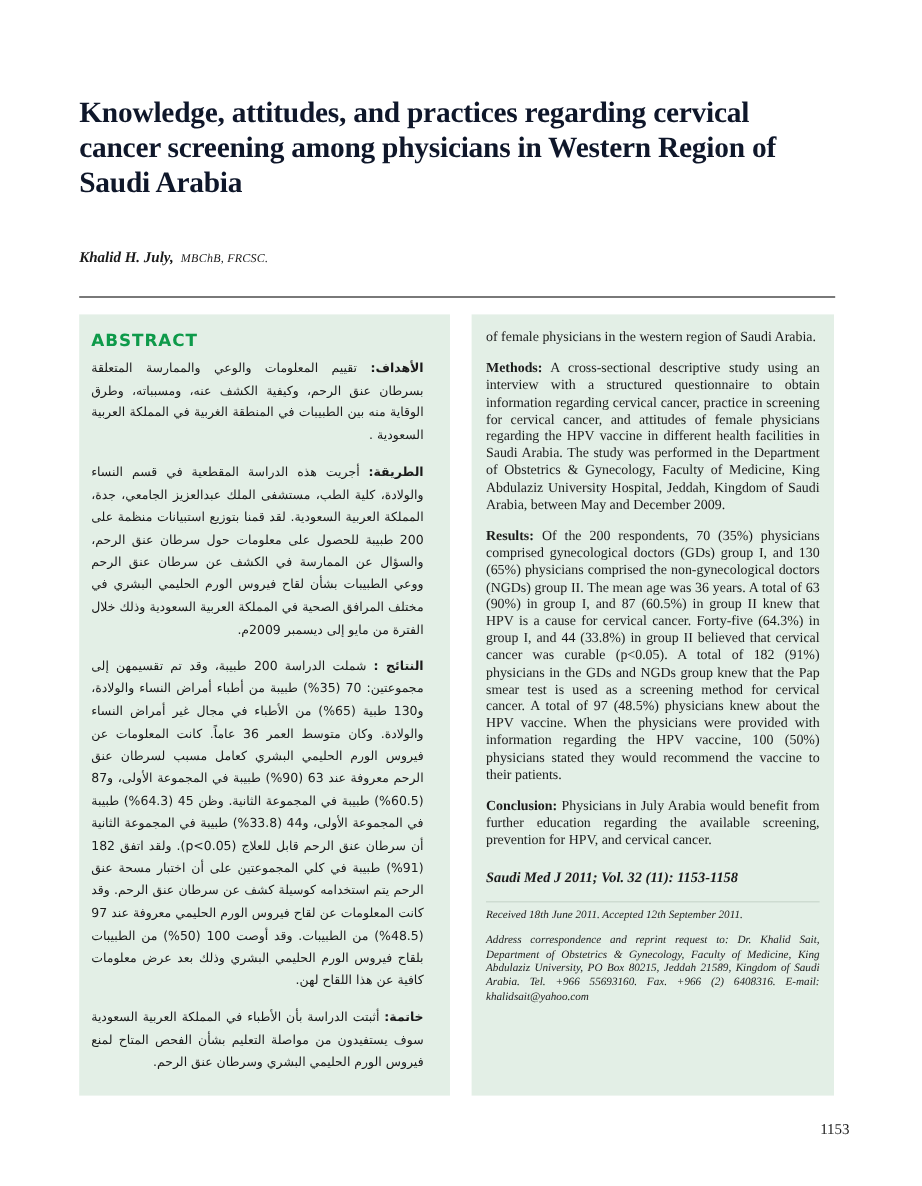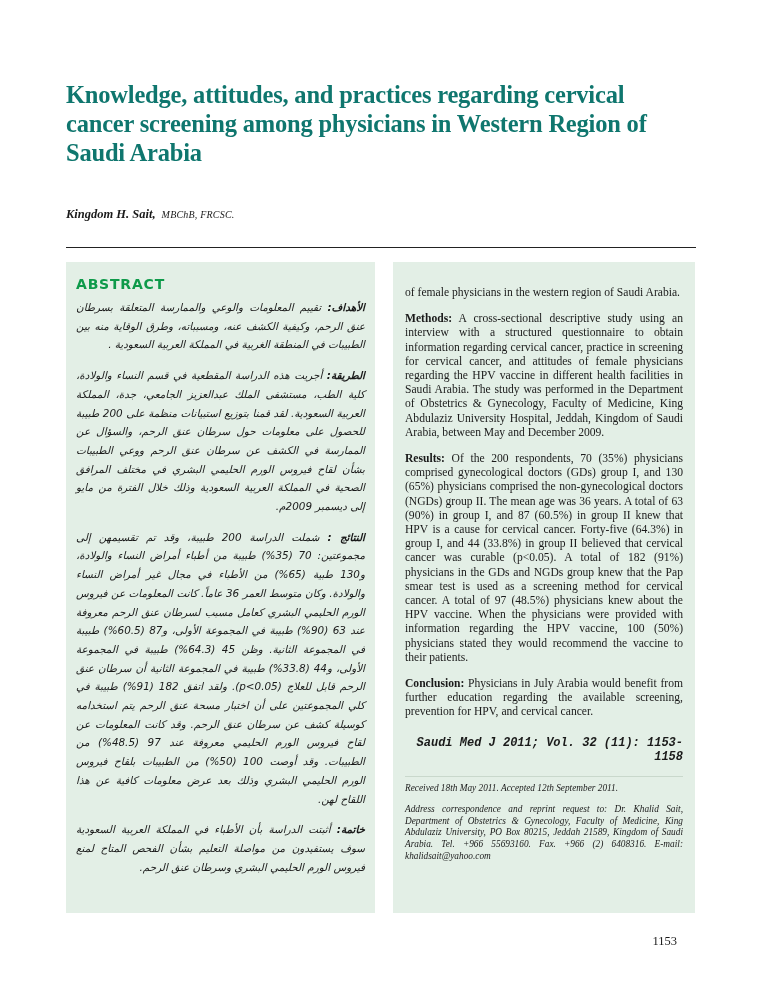--- a/index.html
+++ b/index.html
@@ -1,49 +1,49 @@
 <!DOCTYPE html>
 <html><head>
 <meta charset="utf-8">
 <style>
   html, body { margin: 0; padding: 0; background: #ffffff; }
   body { width: 768px; height: 988px; position: relative; overflow: hidden;
          font-family: "Liberation Serif", "DejaVu Serif", serif; color: #1a1a1a; }
   .title { position: absolute; left: 66px; top: 80px; width: 630px;
-           font-size: 24.5px; line-height: 29px; font-weight: bold; color: #0f766e; letter-spacing: -0.2px; }
+           font-size: 24.5px; line-height: 29px; font-weight: bold; color: #0f172a; letter-spacing: -0.2px; }
   .byline { position: absolute; left: 66px; top: 207px; font-size: 12.5px; font-style: italic; font-weight: bold; }
   .byline .deg { font-size: 10px; font-weight: normal; margin-left: 6px; letter-spacing: 0.2px; }
   .rule { position: absolute; left: 66px; top: 247px; width: 630px; height: 0; border-top: 1.5px solid #222; }
 
   .box { position: absolute; top: 262px; height: 651px; background: #e3efe6; box-sizing: border-box; }
   .box.left { left: 66px; width: 309px; padding: 14px 10px 0 10px; }
-  .box.right { left: 393px; width: 302px; padding: 24px 12px 0 12px; }
+  .box.right { left: 393px; width: 302px; padding: 12px 12px 0 12px; }
 
   .abs-head { font-family: "DejaVu Sans", sans-serif; font-weight: bold; color: #0e9a4a;
               font-size: 14px; letter-spacing: 0.8px; margin: 0 0 6px 0; }
 
   .ar { direction: rtl; text-align: justify; font-family: "DejaVu Sans", sans-serif;
-        font-size: 10.4px; line-height: 18.7px; margin: 0 0 12px 0; font-style: italic; }
+        font-size: 10.4px; line-height: 18.7px; margin: 0 12px 12px 0; }
   .ar b { font-weight: bold; }
 
   .en { text-align: justify; font-size: 11.6px; line-height: 14.2px; margin: 0 0 12px 0; }
   .en b { font-weight: bold; }
-  .cite { text-align: right; font-style: italic; font-weight: bold; font-size: 12px; margin: 16px 0 12px 0; font-family: Liberation Mono, monospace; }
+  .cite { font-style: italic; font-weight: bold; font-size: 12px; margin: 16px 0 12px 0; }
   .small { font-style: italic; font-size: 9.3px; line-height: 11.6px; text-align: justify; margin: 0 0 10px 0; }
   .small-rule { border-top: 1px solid #c9d8cc; margin: 0 0 6px 0; }
 
-  .pagenum { position: absolute; right: 91px; top: 934px; font-size: 12.5px; }
+  .pagenum { position: absolute; right: 60px; top: 934px; font-size: 12.5px; }
 </style>
 </head>
 <body>
 
 <div class="title">Knowledge, attitudes, and practices regarding cervical cancer screening among physicians in Western Region of Saudi Arabia</div>
 
 <div class="byline">
-  <span>Kingdom H. Sait,</span><span class="deg">MBChB, FRCSC.</span>
+  <span>Khalid H. July,</span><span class="deg">MBChB, FRCSC.</span>
 </div>
 
 <div class="rule"></div>
 
 <div class="box left">
   <div class="abs-head">ABSTRACT</div>
 
   <p class="ar"><b>الأهداف:</b><span> تقييم المعلومات والوعي والممارسة المتعلقة بسرطان عنق الرحم، وكيفية الكشف عنه، ومسبباته، وطرق الوقاية منه بين الطبيبات في المنطقة الغربية في المملكة العربية السعودية .</span></p>
 
   <p class="ar"><b>الطريقة:</b><span> أجريت هذه الدراسة المقطعية في قسم النساء والولادة، كلية الطب، مستشفى الملك عبدالعزيز الجامعي، جدة، المملكة العربية السعودية. لقد قمنا بتوزيع استبيانات منظمة على 200 طبيبة للحصول على معلومات حول سرطان عنق الرحم، والسؤال عن الممارسة في الكشف عن سرطان عنق الرحم ووعي الطبيبات بشأن لقاح فيروس الورم الحليمي البشري في مختلف المرافق الصحية في المملكة العربية السعودية وذلك خلال الفترة من مايو إلى ديسمبر 2009م.</span></p>
@@ -59,17 +59,17 @@
 
   <p class="en"><b>Methods:</b><span> A cross-sectional descriptive study using an interview with a structured questionnaire to obtain information regarding cervical cancer, practice in screening for cervical cancer, and attitudes of female physicians regarding the HPV vaccine in different health facilities in Saudi Arabia. The study was performed in the Department of Obstetrics &amp; Gynecology, Faculty of Medicine, King Abdulaziz University Hospital, Jeddah, Kingdom of Saudi Arabia, between May and December 2009.</span></p>
 
   <p class="en"><b>Results:</b><span> Of the 200 respondents, 70 (35%) physicians comprised gynecological doctors (GDs) group I, and 130 (65%) physicians comprised the non-gynecological doctors (NGDs) group II. The mean age was 36 years. A total of 63 (90%) in group I, and 87 (60.5%) in group II knew that HPV is a cause for cervical cancer. Forty-five (64.3%) in group I, and 44 (33.8%) in group II believed that cervical cancer was curable (p&lt;0.05). A total of 182 (91%) physicians in the GDs and NGDs group knew that the Pap smear test is used as a screening method for cervical cancer. A total of 97 (48.5%) physicians knew about the HPV vaccine. When the physicians were provided with information regarding the HPV vaccine, 100 (50%) physicians stated they would recommend the vaccine to their patients.</span></p>
 
   <p class="en"><b>Conclusion:</b><span> Physicians in July Arabia would benefit from further education regarding the available screening, prevention for HPV, and cervical cancer.</span></p>
 
   <div class="cite">Saudi Med J 2011; Vol. 32 (11): 1153-1158</div>
 
   <div class="small-rule"></div>
-  <p class="small">Received 18th May 2011. Accepted 12th September 2011.</p>
+  <p class="small">Received 18th June 2011. Accepted 12th September 2011.</p>
   <p class="small">Address correspondence and reprint request to: Dr. Khalid Sait, Department of Obstetrics &amp; Gynecology, Faculty of Medicine, King Abdulaziz University, PO Box 80215, Jeddah 21589, Kingdom of Saudi Arabia. Tel. +966 55693160. Fax. +966 (2) 6408316. E-mail: khalidsait@yahoo.com</p>
 </div>
 
 <div class="pagenum">1153</div>
 
 </body></html>

